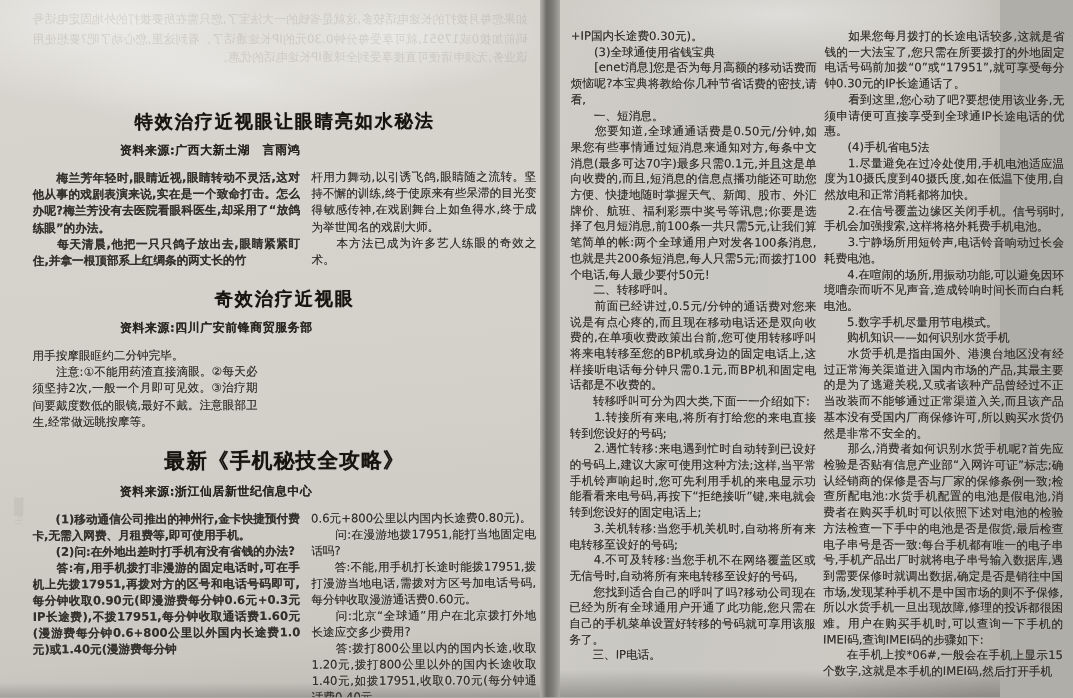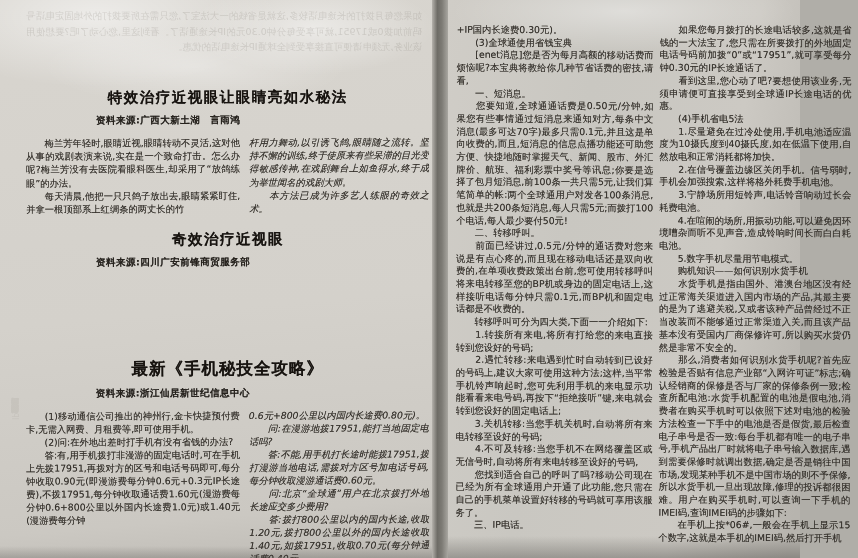--- a/index.html
+++ b/index.html
@@ -39,21 +39,21 @@
   .s1{top:88px;} .s2{top:230px;} .s3{top:358px;height:200px;overflow:hidden;}
   h1{margin:0;text-align:center;color:var(--title-ink);
     font-weight:bold;letter-spacing:1.5px;text-shadow:0 0 .6px rgba(0,0,0,.6);}
   .s1 h1{font-size:14.5px;} .s2 h1{font-size:14.5px;} .s3 h1{font-size:16.5px;letter-spacing:1px;}
   .source{margin:7px 0 0 70px;font-size:9.5px;font-weight:bold;color:#26221d;
     letter-spacing:.5px;text-shadow:0 0 .5px rgba(0,0,0,.5);}
   .cols{display:flex;gap:9px;margin-top:9px;}
   .col{white-space:pre-wrap;text-align:justify;color:var(--ink);
     font-size:9.3px;line-height:13.2px;overflow:hidden;
     text-shadow:0 0 .5px rgba(40,36,30,.55);}
-  .cols .c1{width:214px;} .cols .c2{width:180px;font-style:italic;}
+  .cols .c1{width:214px;font-weight:bold;} .cols .c2{width:180px;}
   .s3 .cols .col{line-height:13px;}
   
   .rcol{position:absolute;top:24px;height:524px;white-space:pre-wrap;text-align:justify;
     color:var(--ink);font-size:9.3px;line-height:12.7px;overflow:hidden;
     text-shadow:0 0 .5px rgba(40,36,30,.55);}
   .rcol.one{left:8px;width:197px;}
   .rcol.two{left:211px;width:192px;}
   .page.right .rcol{transform:rotate(.15deg);}
   .page.left section{transform:rotate(-.2deg);}
 </style>
@@ -74,20 +74,22 @@
 　　每天清晨,他把一只只鸽子放出去,眼睛紧紧盯住,并拿一根顶部系上红绸条的两丈长的竹</div>
         <div class="col c2">杆用力舞动,以引诱飞鸽,眼睛随之流转。坚持不懈的训练,终于使原来有些呆滞的目光变得敏感传神,在戏剧舞台上如鱼得水,终于成为举世闻名的戏剧大师。
 　　本方法已成为许多艺人练眼的奇效之术。</div>
       </div>
     </section>
 
     <section class="s2">
       <h1>奇效治疗近视眼</h1>
       <p class="source">资料来源:四川广安前锋商贸服务部</p>
       <div class="cols">
+        <div class="col c2">用手按摩眼眶约二分钟完毕。
+　　注意:①不能用药渣直接滴眼。②每天必须坚持2次,一般一个月即可见效。③治疗期间要戴度数低的眼镜,最好不戴。注意眼部卫生,经常做远眺按摩等。</div>
       </div>
     </section>
 
     <section class="s3">
       <h1>最新《手机秘技全攻略》</h1>
       <p class="source">资料来源:浙江仙居新世纪信息中心</p>
       <div class="cols">
         <div class="col c1">　　(1)移动通信公司推出的神州行,金卡快捷预付费卡,无需入网费、月租费等,即可使用手机。
 　　(2)问:在外地出差时打手机有没有省钱的办法?
 　　答:有,用手机拨打非漫游的固定电话时,可在手机上先拨17951,再拨对方的区号和电话号码即可,每分钟收取0.90元(即漫游费每分钟0.6元+0.3元IP长途费),不拨17951,每分钟收取通话费1.60元(漫游费每分钟0.6+800公里以外国内长途费1.0元)或1.40元(漫游费每分钟</div>

